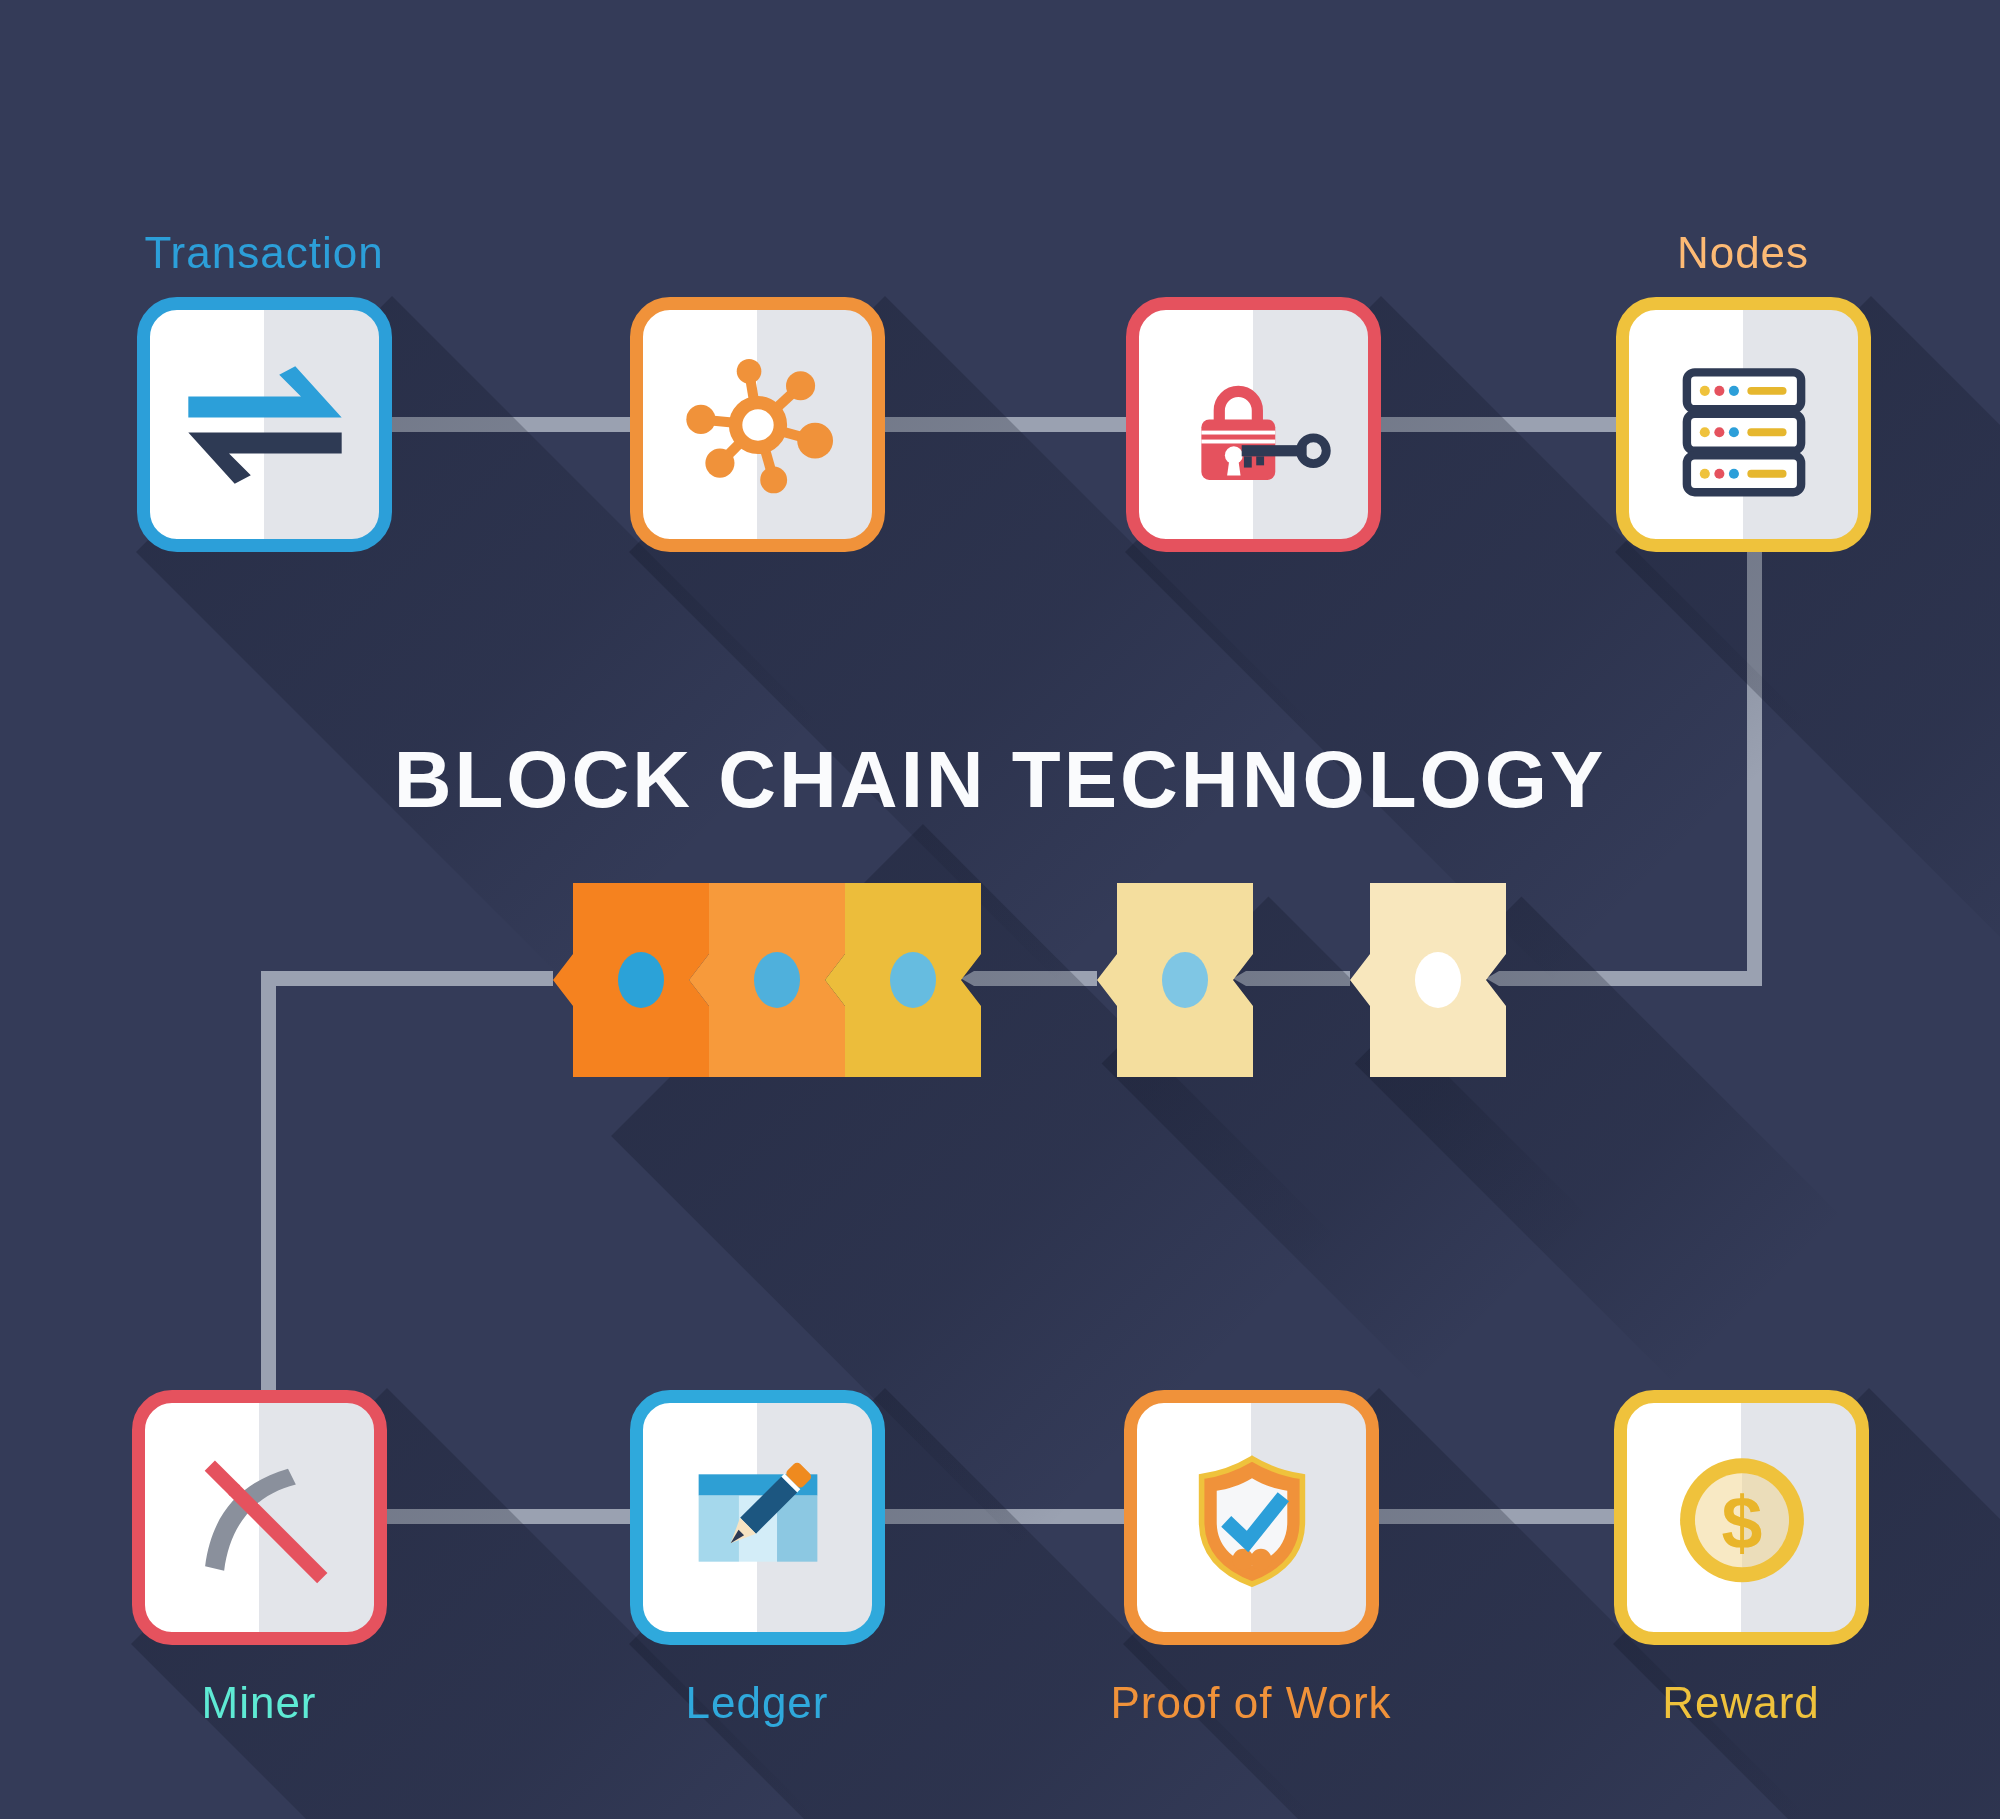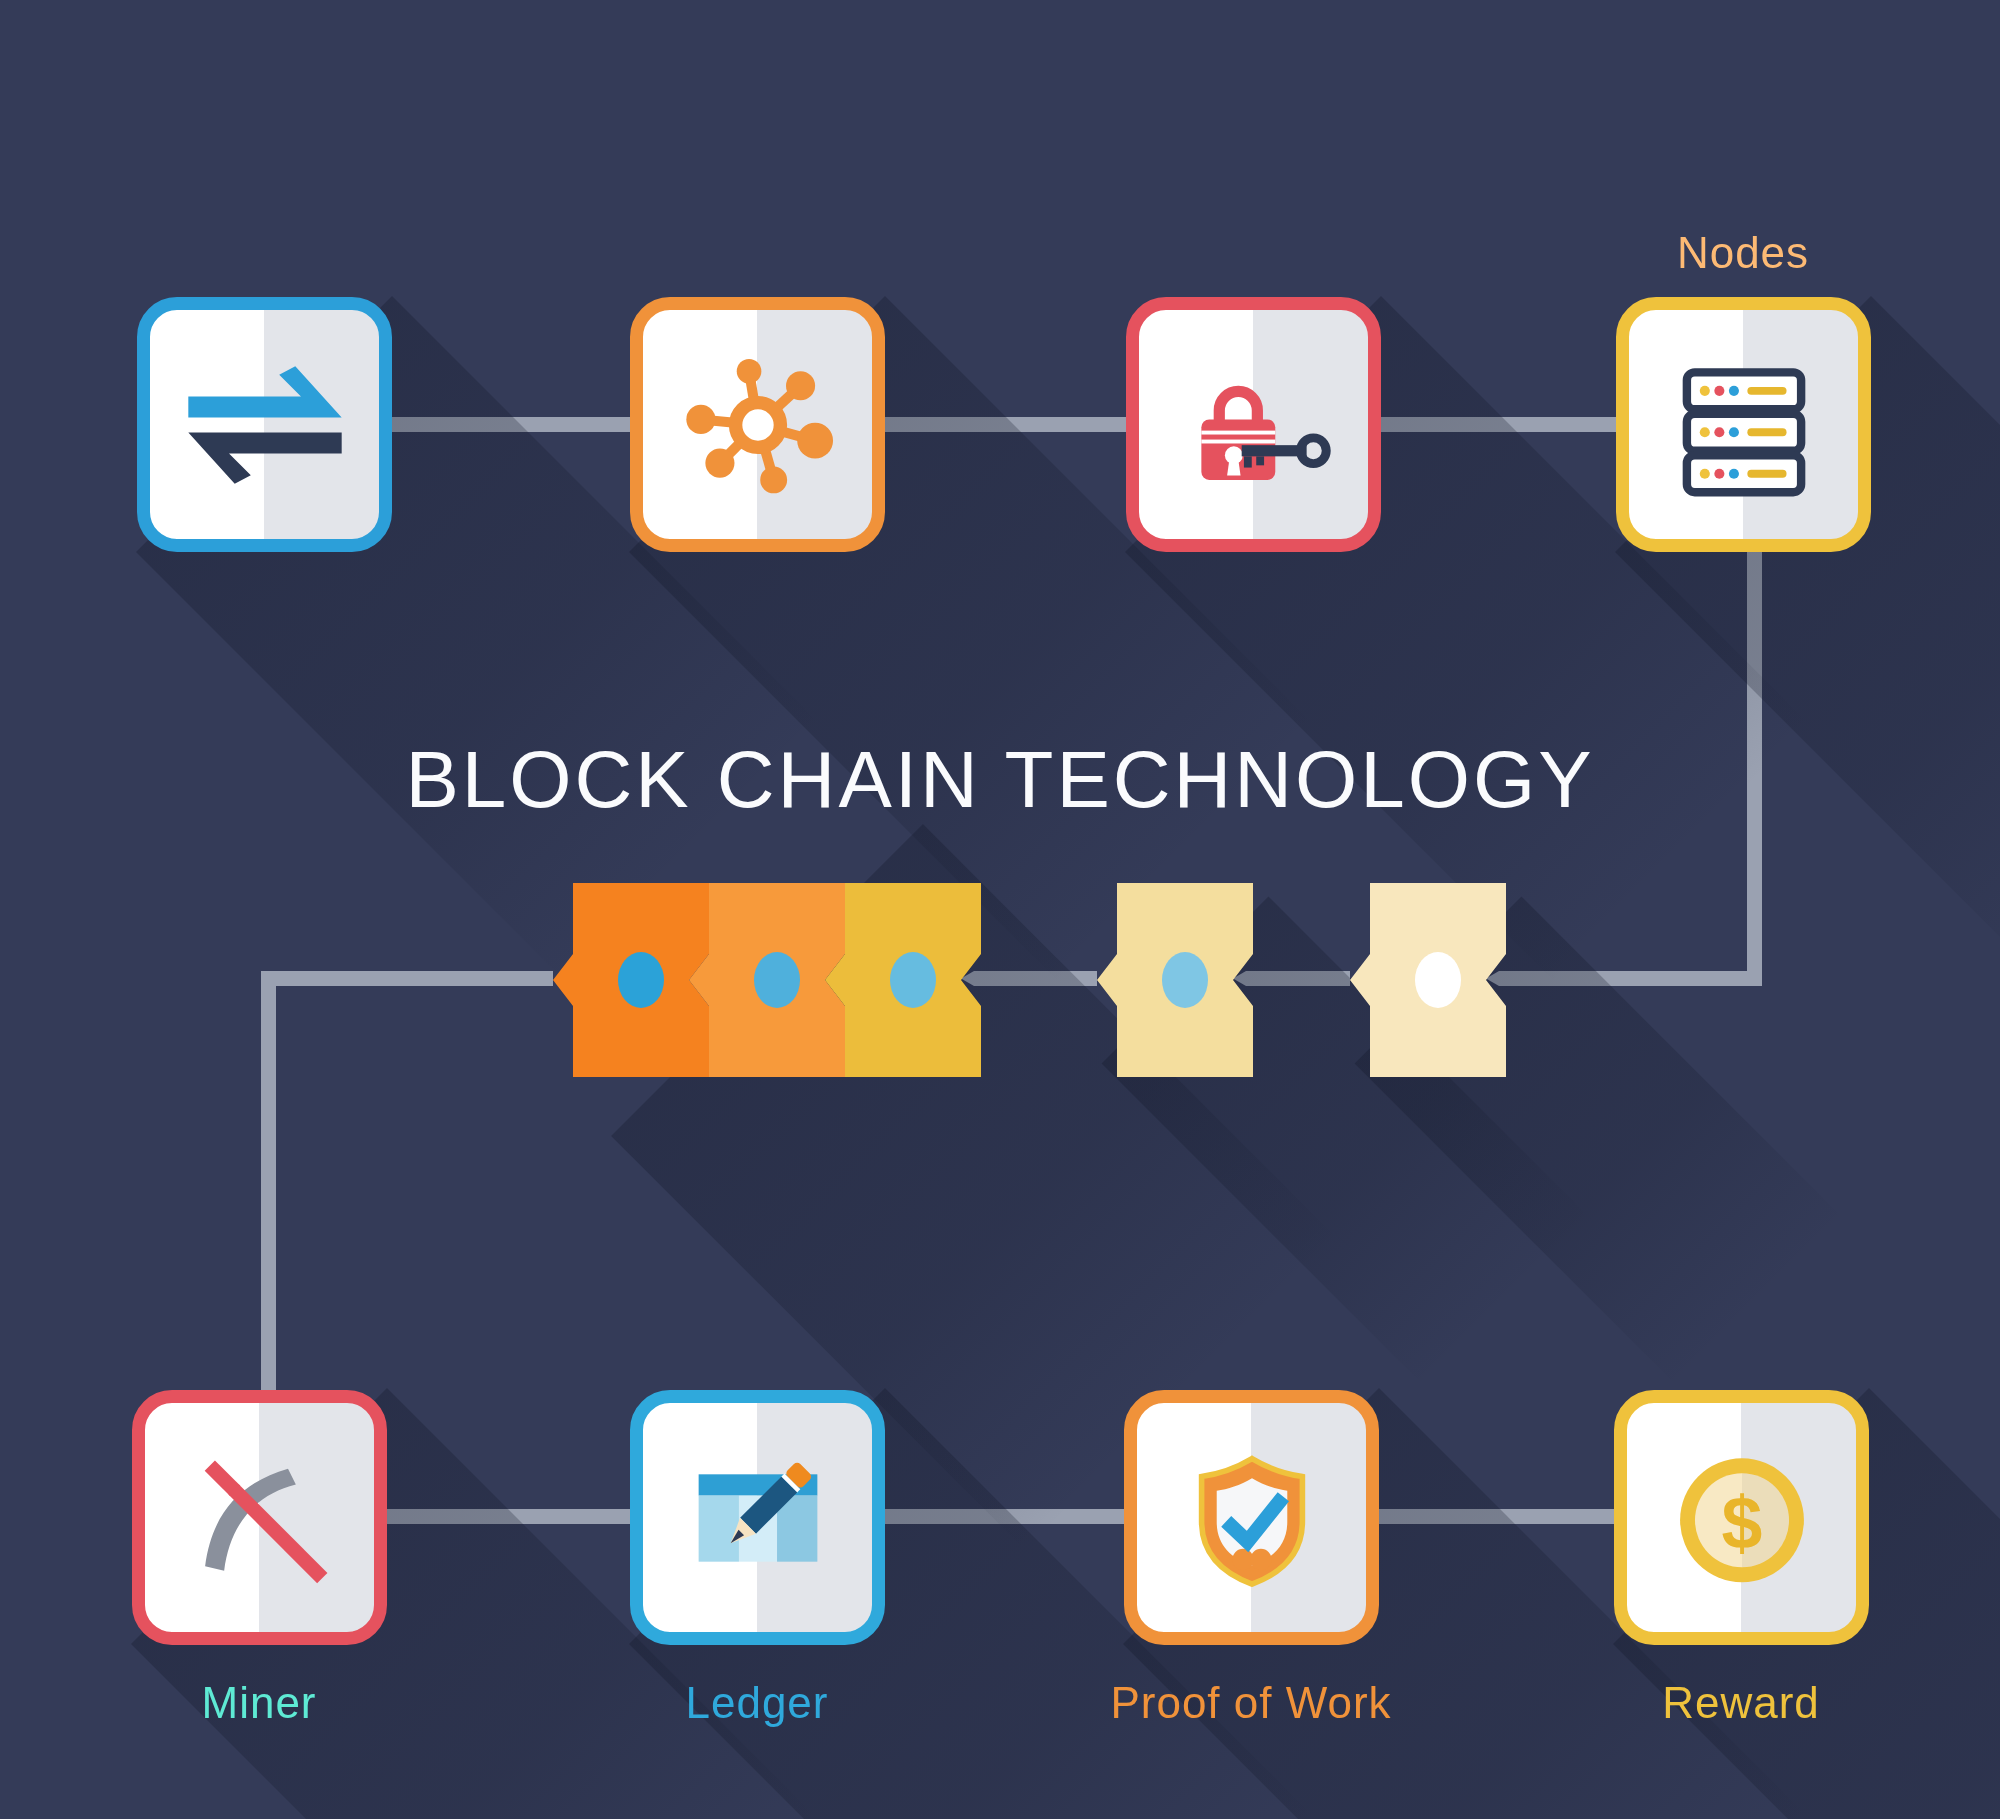--- a/index.html
+++ b/index.html
@@ -24,21 +24,21 @@
     background:linear-gradient(90deg, var(--face_left) 0 50%, var(--face_right) 50% 100%);
     display:flex;align-items:center;justify-content:center;
   }
   
   .step-label{
     position:absolute;z-index:4;width:400px;text-align:center;
     font-size:44px;font-weight:500;letter-spacing:1px;
   }
   .title{
     position:absolute;z-index:4;left:0;width:2000px;top:734px;text-align:center;
-    font-size:80px;font-weight:400;letter-spacing:3px;color:#FAFBFD;
+    font-size:80px;font-weight:700;letter-spacing:3px;color:#FAFBFD;
   }
   
   .chain-block{
     position:absolute;z-index:3;top:883px;width:156px;height:194px;
     clip-path:polygon(20px 0, 156px 0, 156px 71px, 136px 97px, 156px 123px, 156px 194px, 20px 194px, 20px 123px, 0 97px, 20px 71px);
   }
   .chain-dot{position:absolute;left:65px;top:69px;width:46px;height:56px;border-radius:50%;}
   
   .f-navy{fill:var(--navy)} .f-blue{fill:var(--blue)} .f-orange{fill:var(--orange)}
   .f-red{fill:var(--red)} .f-yellow{fill:var(--yellow)} .f-ydark{fill:var(--yellow_dark)}
@@ -85,20 +85,21 @@
   <div class="chain-block" style="left: 825px; background-color: rgb(236, 189, 59);">
     <div class="chain-dot" style="background-color: rgb(102, 188, 224);"></div>
   </div>
   <div class="chain-block" style="left: 1097px; background-color: rgb(244, 222, 158);">
     <div class="chain-dot" style="background-color: rgb(127, 198, 228);"></div>
   </div>
   <div class="chain-block" style="left: 1350px; background-color: rgb(248, 231, 189);">
     <div class="chain-dot" style="background-color: rgb(255, 255, 255);"></div>
   </div>
 
+  <div class="step-label" style="left: 64px; top: 228px; color: rgb(44, 159, 217);">Transaction</div>
   <div class="step-label" style="left: 1543px; top: 228px; color: #fdba74;">Nodes</div>
 
   <div class="card" style="left: 137px; top: 297px; border-color: rgb(44, 159, 217);">
     <svg width="180" height="142" viewBox="8 30 190 150">
       <defs>
           <polygon id="tarr" points="22,75 141,75 118,52 135,43 184,97 22,97"></polygon>
         </defs>
       <use href="#tarr" class="f-blue"></use>
       <use href="#tarr" class="f-navy" transform="rotate(180 103 105)"></use>
     </svg>

